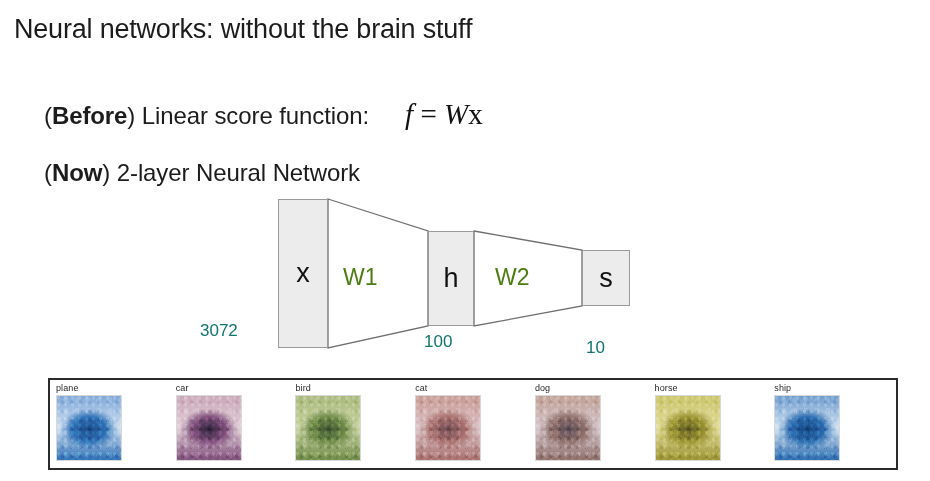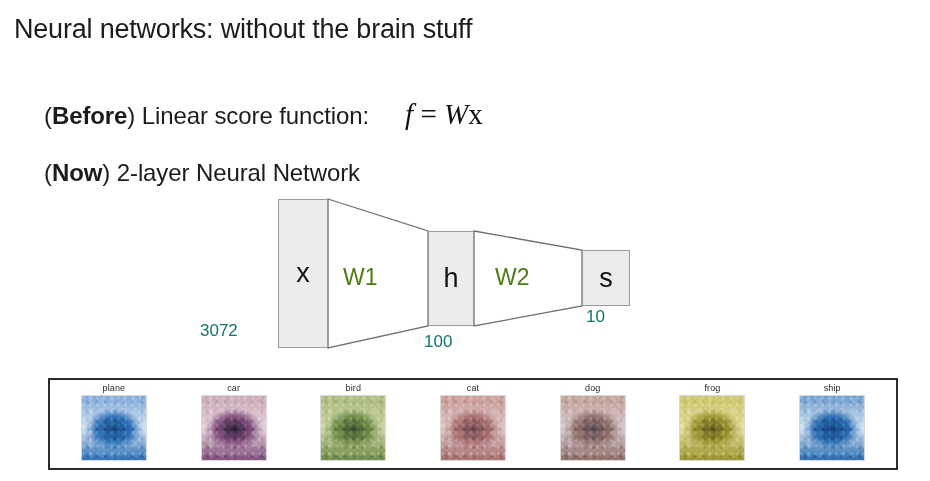--- a/index.html
+++ b/index.html
@@ -102,41 +102,40 @@
   #lbl-w2 { left: 315px; top: 74px; }
 
   .dim-label {
     position: absolute;
     font-size: 17px;
     color: #0f766e;
     white-space: nowrap;
   }
   #dim-3072 { left: 20px;  top: 131px; }
   #dim-100  { left: 244px; top: 142px; }
-  #dim-10   { left: 406px; top: 117px; }
+  #dim-10   { left: 406px; top: 148px; }
 
   
   .strip {
     position: absolute;
     left: 48px;
     top: 378px;
     width: 850px;
     height: 92px;
     box-sizing: border-box;
     border: 2px solid #2b2b2b;
     background: #ffffff;
     display: flex;
     align-items: flex-start;
     padding: 2px 4px 0 4px;
   }
   .cls {
     flex: 1 1 0;
     display: flex;
     flex-direction: column;
-    align-items: center;
     margin: 0 2px;
   }
   .cls-label {
     font-size: 9px;
     color: #2a2a2a;
     line-height: 12px;
     margin-bottom: 1px;
     font-family: "Liberation Sans", sans-serif;
     letter-spacing: 0.1px;
   }
@@ -220,20 +219,20 @@
     </div>
     <div class="cls">
       <div class="cls-label">cat</div>
       <div class="cls-thumb" style="background: radial-gradient(58% 42% at 50% 52%, rgb(109, 75, 82) 0%, rgb(167, 111, 109) 46%, rgba(0, 0, 0, 0) 78%), linear-gradient(rgb(199, 154, 147) 0%, rgb(220, 195, 199) 50%, rgb(167, 111, 109) 100%) rgb(167, 111, 109);"></div>
     </div>
     <div class="cls">
       <div class="cls-label">dog</div>
       <div class="cls-thumb" style="background: radial-gradient(58% 42% at 50% 52%, rgb(90, 75, 85) 0%, rgb(142, 111, 106) 46%, rgba(0, 0, 0, 0) 78%), linear-gradient(rgb(192, 160, 148) 0%, rgb(214, 198, 205) 50%, rgb(142, 111, 106) 100%) rgb(142, 111, 106);"></div>
     </div>
     <div class="cls">
-      <div class="cls-label">frog</div>
+      <div class="cls-label">horse</div>
       <div class="cls-thumb" style="background: radial-gradient(58% 42% at 50% 52%, rgb(94, 90, 34) 0%, rgb(154, 147, 52) 46%, rgba(0, 0, 0, 0) 78%), linear-gradient(rgb(201, 196, 106) 0%, rgb(226, 221, 154) 50%, rgb(154, 147, 52) 100%) rgb(154, 147, 52);"></div>
     </div>
     <div class="cls">
       <div class="cls-label">ship</div>
       <div class="cls-thumb" style="background: radial-gradient(58% 42% at 50% 52%, rgb(20, 69, 127) 0%, rgb(44, 106, 174) 46%, rgba(0, 0, 0, 0) 78%), linear-gradient(rgb(111, 156, 205) 0%, rgb(207, 226, 243) 50%, rgb(44, 106, 174) 100%) rgb(44, 106, 174);"></div>
     </div>
   </div>
 
 </body></html>

